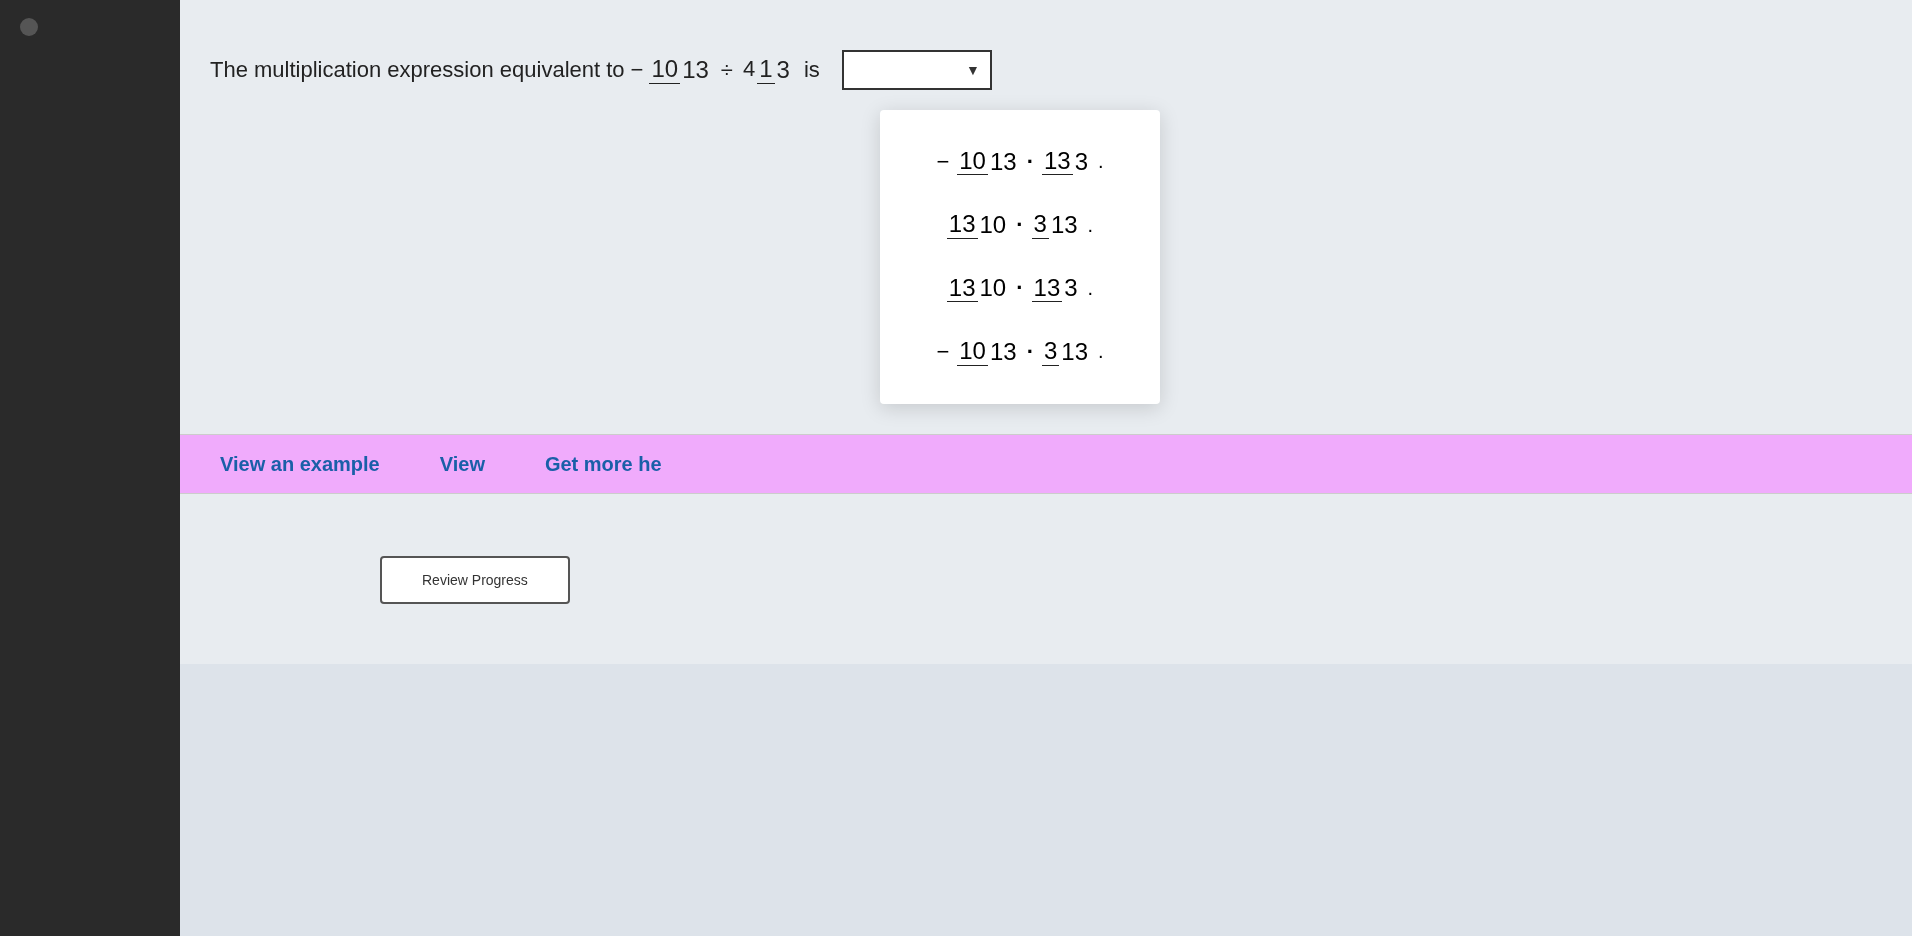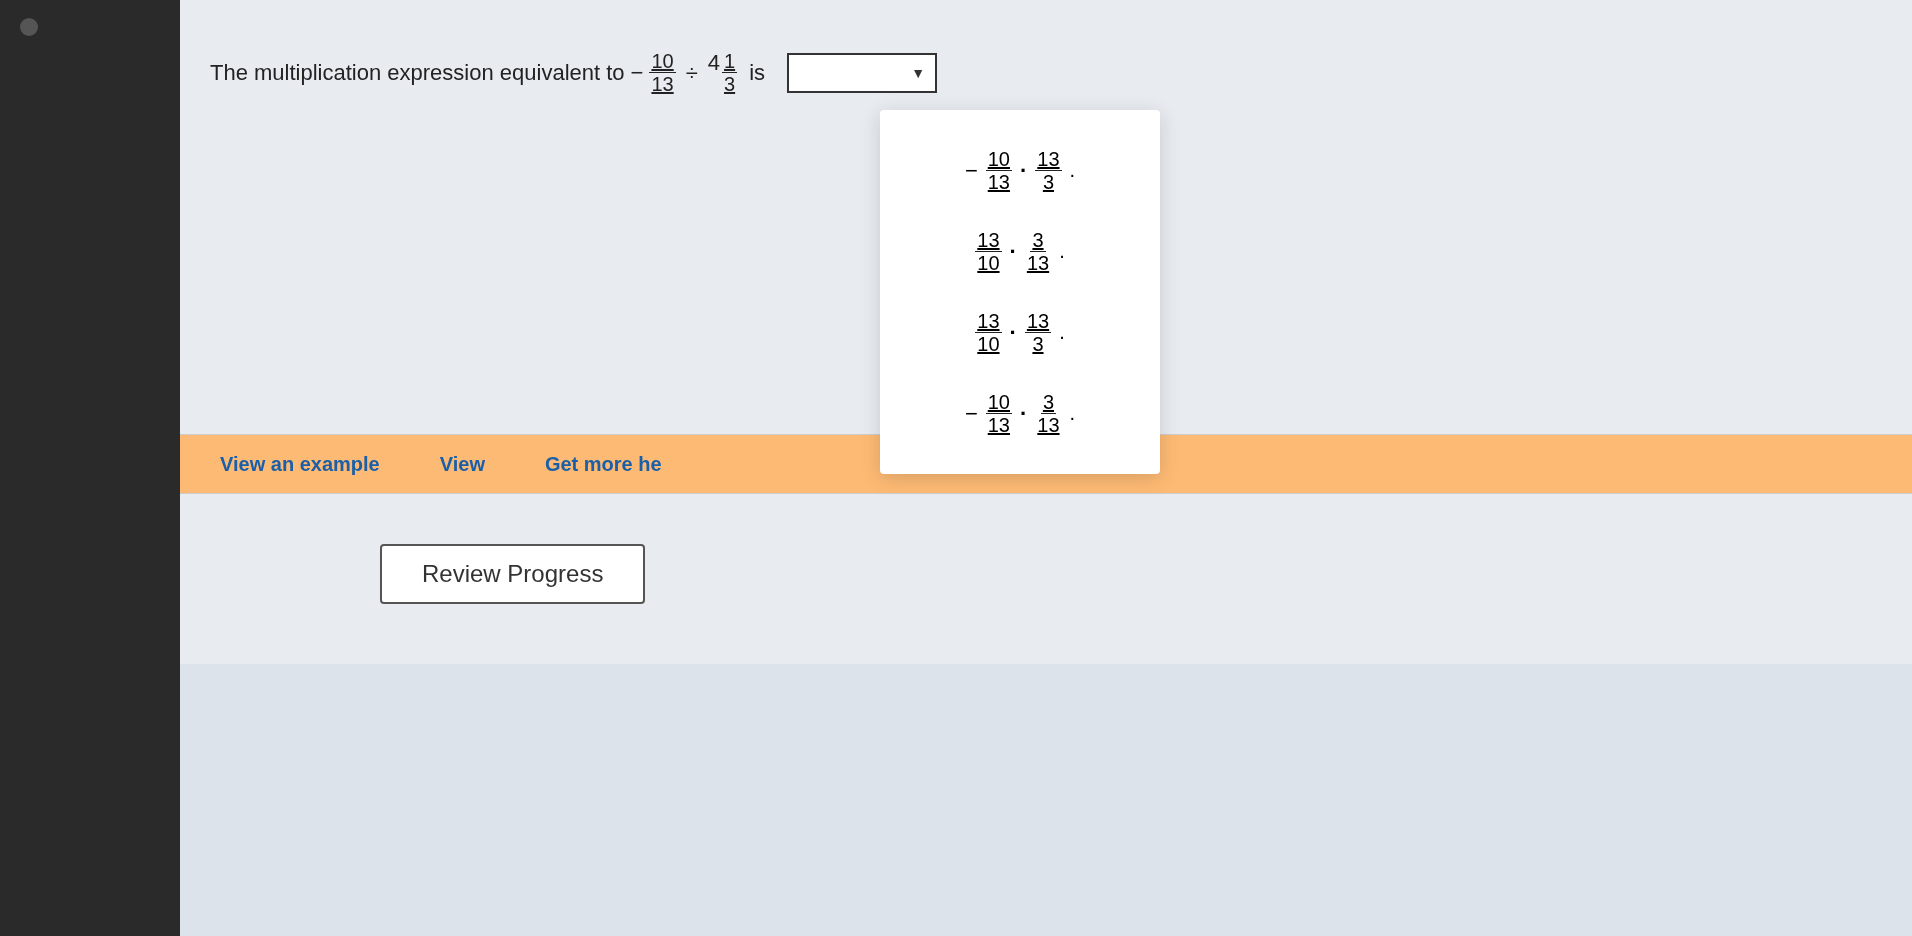--- a/index.html
+++ b/index.html
@@ -51,26 +51,25 @@
     .question-text {
       font-size: 22px;
       color: #222;
       display: flex;
       align-items: center;
       gap: 6px;
     }
 
     .fraction {
       display: inline-flex;
-      flex-direction: column;
-      align-items: center;
-      font-size: 20px;
+      flex-direction: row;
+      align-items: center;
+      font-size: 24px;
       line-height: 1.1;
       vertical-align: middle;
-      text-decoration: underline;
     }
 
     .fraction .numer {
       border-bottom: 1.5px solid #222;
       padding: 0 2px;
       text-align: center;
     }
 
     .fraction .denom {
       padding: 0 2px;
@@ -124,21 +123,21 @@
       font-weight: bold;
     }
 
     
     .bottom-bar {
       position: absolute;
       bottom: 170px;
       left: 0;
       right: 0;
       height: 60px;
-      background: #fdba74;
+      background: #f0abfc;
       display: flex;
       align-items: center;
       padding: 0 40px;
       gap: 60px;
       border-top: 1px solid #ccc;
       border-bottom: 1px solid #ccc;
     }
 
     .bottom-link {
       color: #1a5fa8;
@@ -151,21 +150,21 @@
     .review-btn-area {
       position: absolute;
       bottom: 60px;
       left: 200px;
     }
 
     .review-btn {
       border: 2px solid #555;
       background: white;
       padding: 14px 40px;
-      font-size: 24px;
+      font-size: 14px;
       cursor: pointer;
       border-radius: 4px;
       color: #333;
     }
 
     .mixed-number {
       display: inline-flex;
       align-items: flex-start;
       gap: 2px;
       vertical-align: middle;

